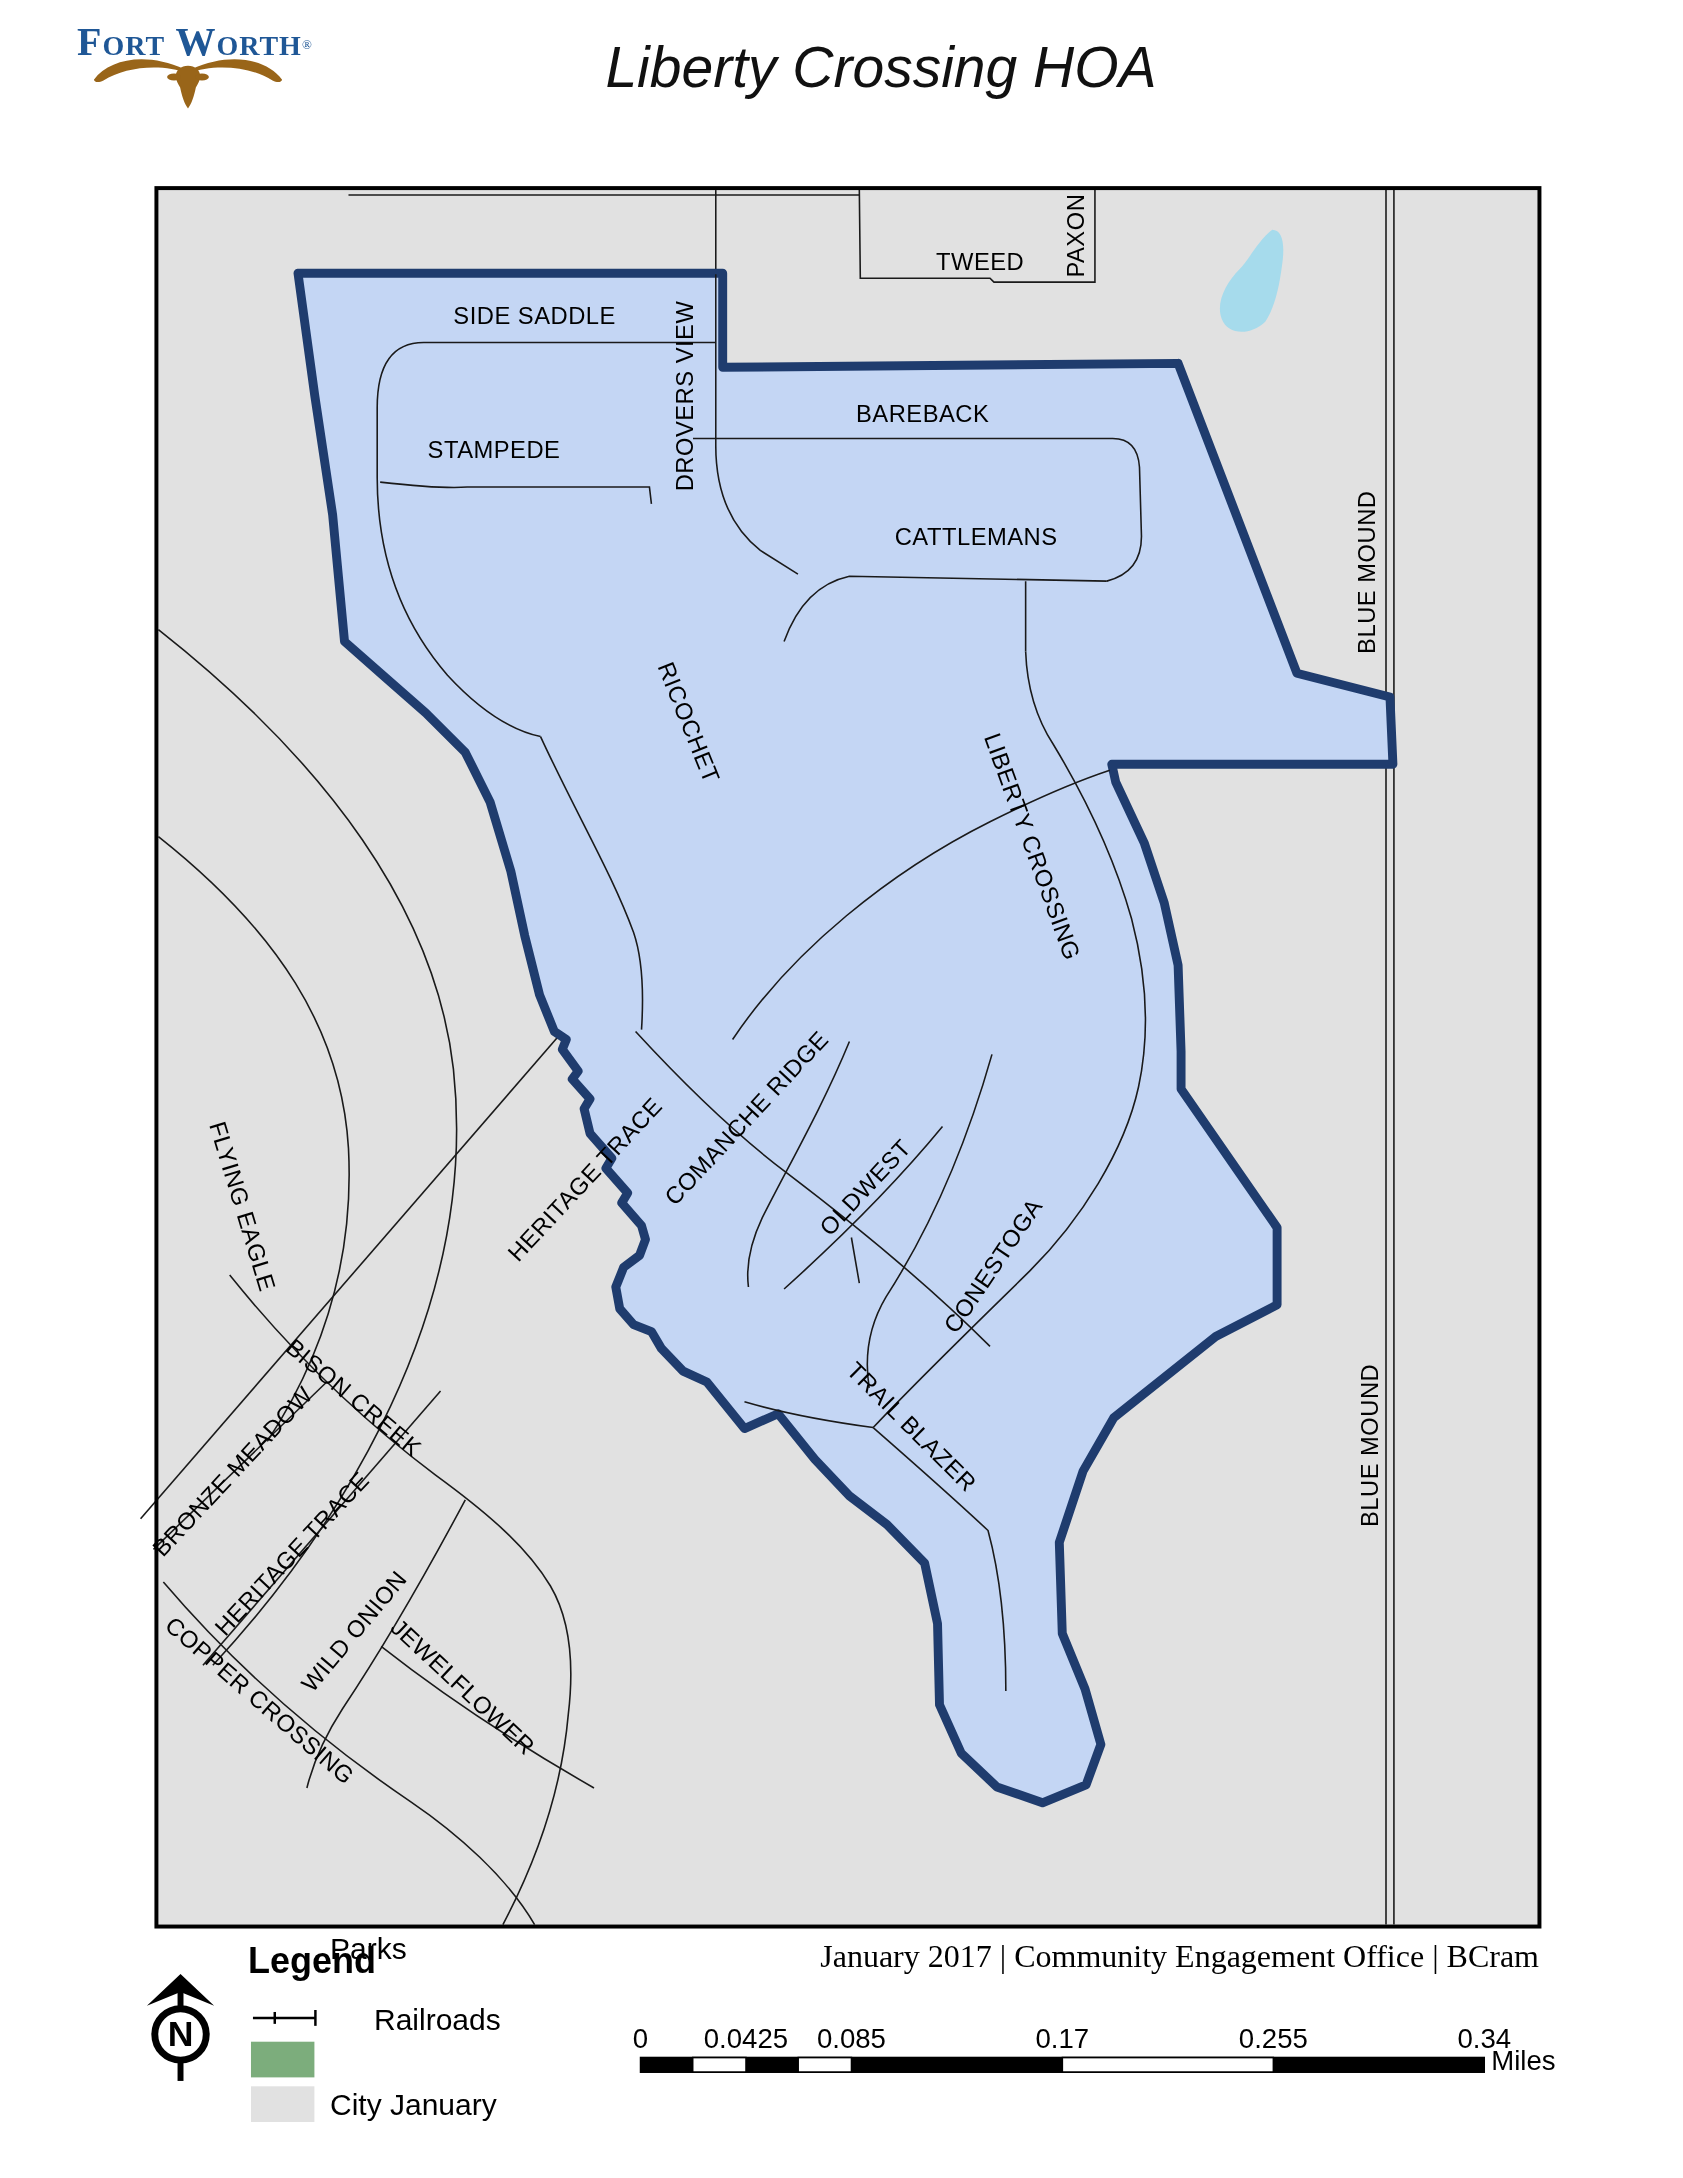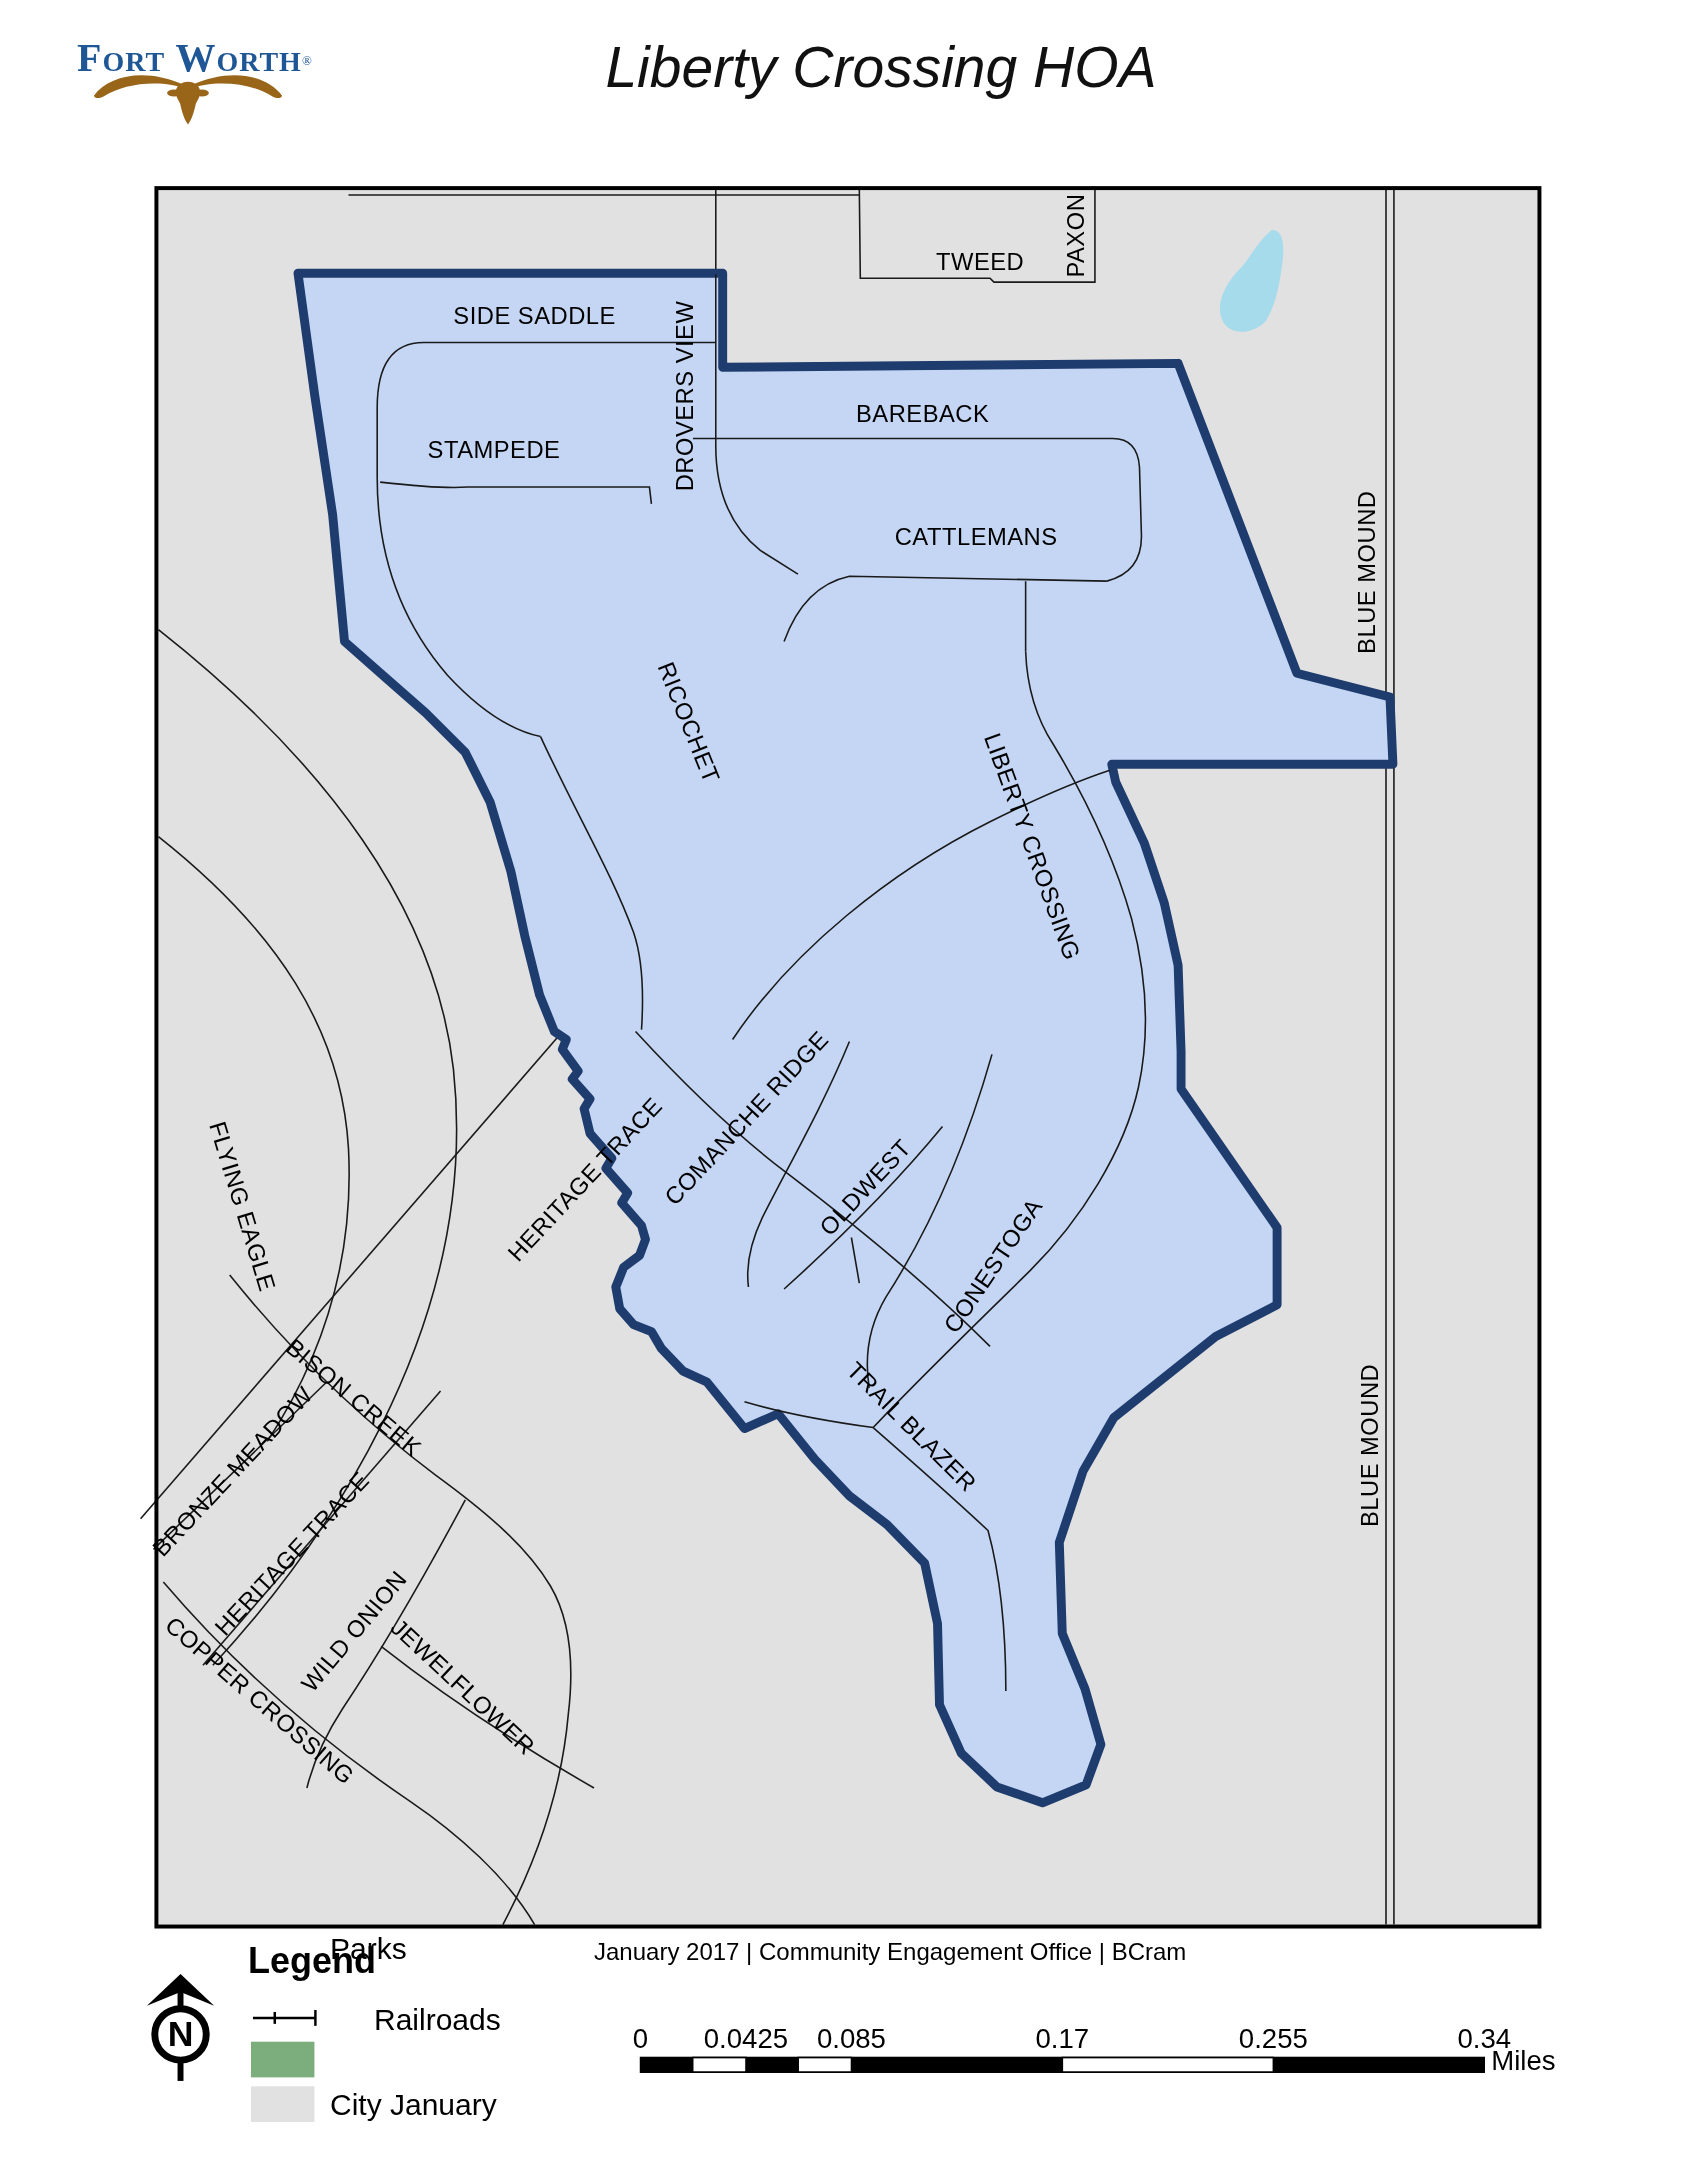--- a/index.html
+++ b/index.html
@@ -1,31 +1,31 @@
 <!DOCTYPE html>
 <html><head>
 <meta charset="utf-8">
 <style>
   html,body{margin:0;padding:0;background:#ffffff;}
   body{width:1683px;height:2178px;position:relative;font-family:"Liberation Sans",sans-serif;color:#000;}
   .abs{position:absolute;}
   
-  #logo{left:77px;top:38px;width:222px;}
+  #logo{left:77px;top:22px;width:222px;}
   #logo .logo-text{font-family:"Liberation Serif",serif;font-weight:bold;font-variant:small-caps;
       font-size:40px;letter-spacing:1px;color:#1F5796;line-height:40px;white-space:nowrap;}
   #logo sup{font-size:13px;color:#1F5796;font-family:"Liberation Serif",serif;}
   #logo svg{display:block;margin:-12px auto 0 auto;}
   #page-title{left:188px;top:34px;width:1386px;text-align:center;font-size:57px;color:#111;white-space:nowrap;font-style:italic;}
   
   #map-svg{left:0;top:0;}
   text.street{font-family:"Liberation Sans",sans-serif;font-size:24px;fill:#000;letter-spacing:.5px;}
   
   #legend-title{left:248px;top:1940px;font-size:36px;font-weight:bold;}
   .legend-row{position:absolute;font-size:30px;}
-  #credits{left:594px;top:1938px;width:945px;text-align:left;font-size:24px;}
+  #credits{left:594px;top:1938px;width:945px;text-align:right;font-size:32px;font-family:Liberation Serif, serif;}
 </style>
 </head>
 <body>
 
 <div class="abs" id="logo">
   <div><span class="logo-text">Fort Worth</span><sup>®</sup></div>
   <svg width="216" height="61" viewBox="0 0 220 70">
     <g fill="#996519">
       <path d="M2,34 C20,10 62,2 106,22 L110,27 C80,15 38,19 13,35 C7,38 3,37 2,34 Z"></path>
       <path d="M218,34 C200,10 158,2 114,22 L110,27 C140,15 182,19 207,35 C213,38 217,37 218,34 Z"></path>

